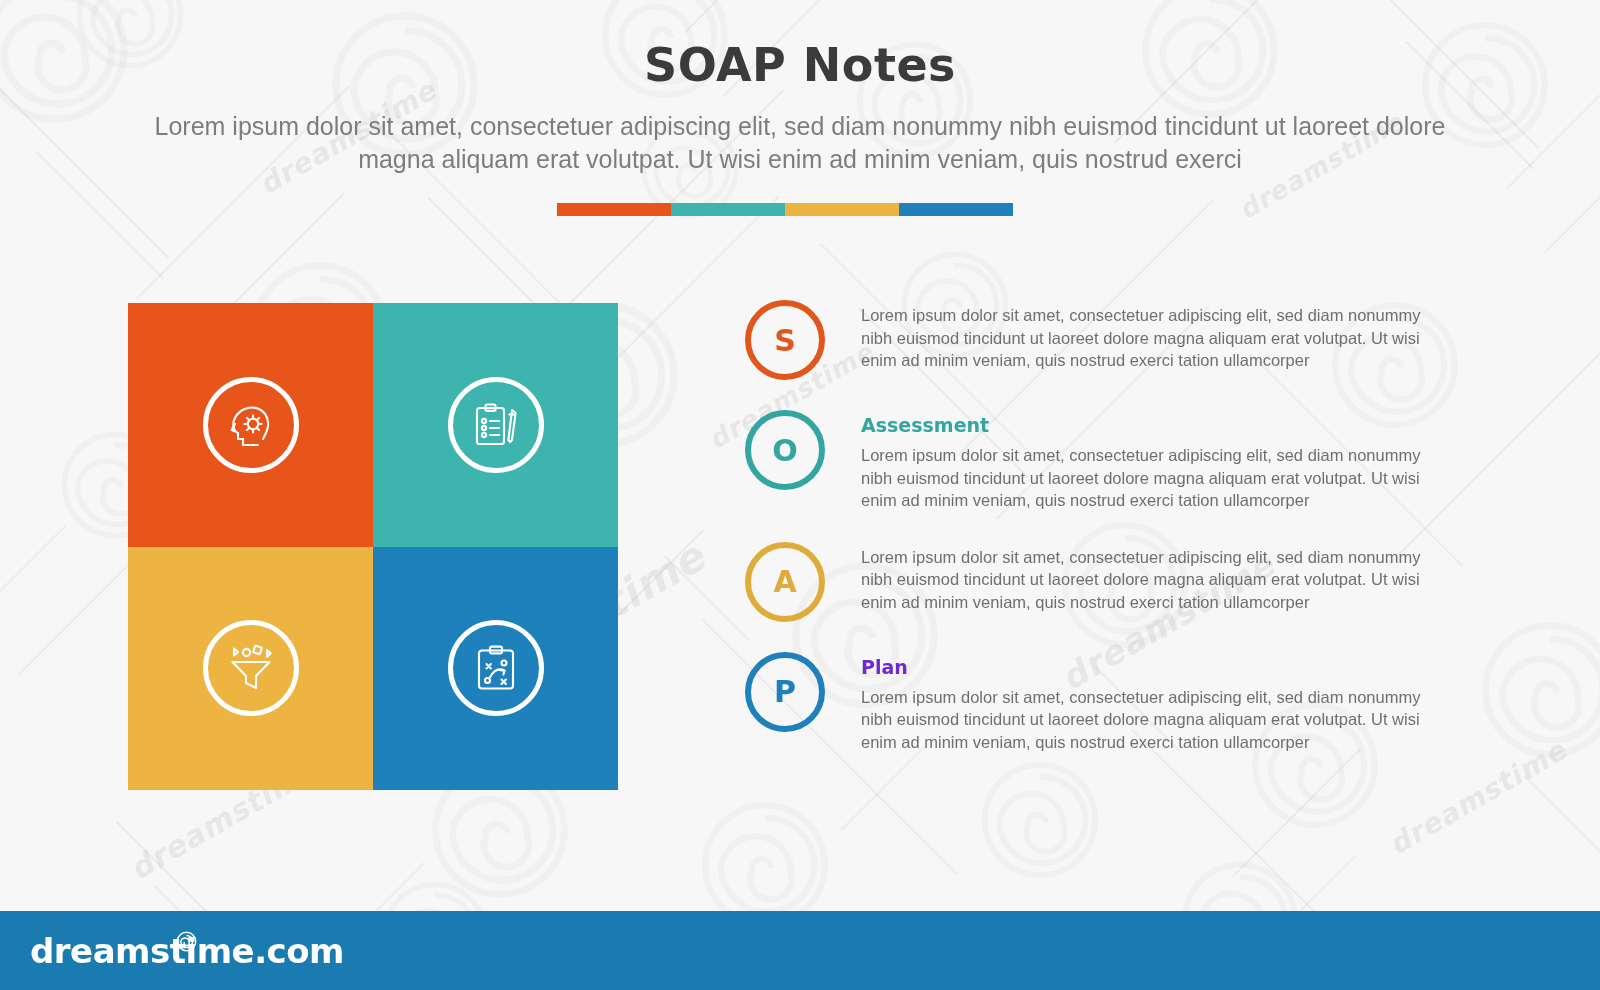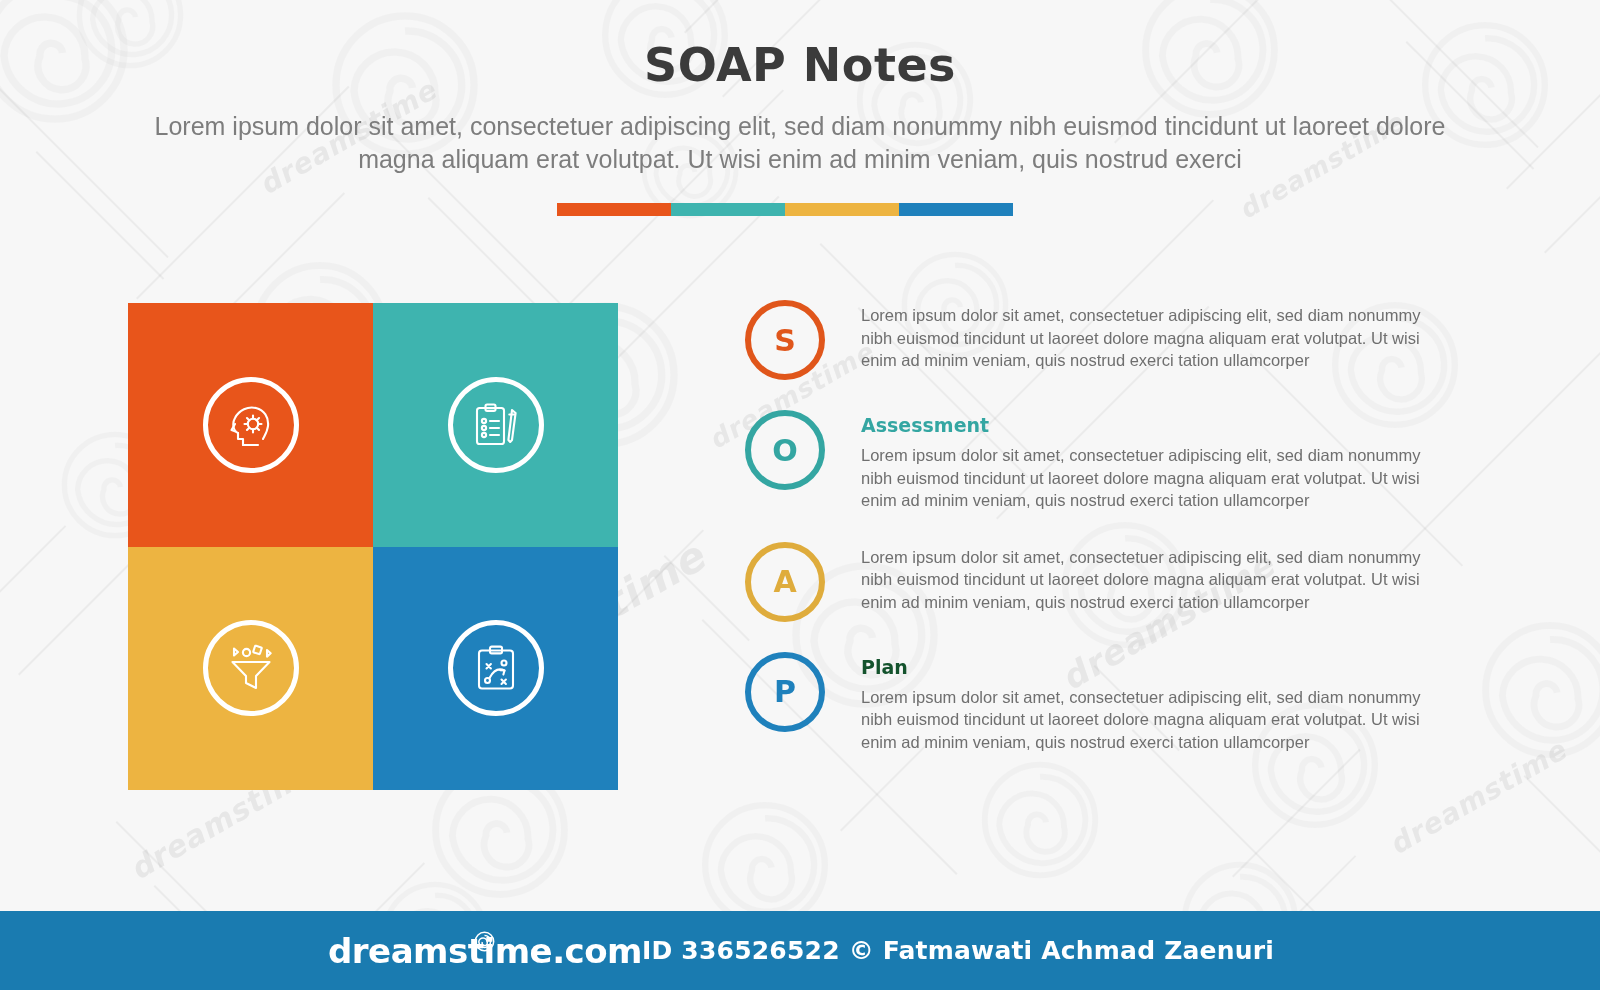--- a/index.html
+++ b/index.html
@@ -163,21 +163,21 @@
   #footer {
     position: absolute;
     left: 0;
     bottom: 0;
     width: 1600px;
     height: 79px;
     background: #1a7bb0;
     z-index: 20;
     display: flex;
     align-items: center;
-    justify-content: center;
+    justify-content: space-between;
     padding: 0 28px 0 30px;
   }
   #footer-logo {
     position: relative;
     color: #ffffff;
     font-family: "DejaVu Sans", sans-serif;
     font-size: 34px;
     font-weight: bold;
     letter-spacing: -0.5px;
   }
@@ -299,21 +299,21 @@
     <div class="soap-item">
       <div class="letter-circle" style="border-color: rgb(223, 172, 60); color: rgb(223, 172, 60);">A</div>
       <div class="soap-text">
         <div class="soap-desc">Lorem ipsum dolor sit amet, consectetuer adipiscing elit, sed diam nonummy nibh euismod tincidunt ut laoreet dolore magna aliquam erat volutpat. Ut wisi enim ad minim veniam, quis nostrud exerci tation ullamcorper</div>
       </div>
     </div>
 
     <div class="soap-item">
       <div class="letter-circle" style="border-color: rgb(31, 129, 188); color: rgb(31, 129, 188);">P</div>
       <div class="soap-text">
-        <div class="soap-heading" style="color: #14532d;">Plan</div>
+        <div class="soap-heading" style="color: #6d28d9;">Plan</div>
         <div class="soap-desc">Lorem ipsum dolor sit amet, consectetuer adipiscing elit, sed diam nonummy nibh euismod tincidunt ut laoreet dolore magna aliquam erat volutpat. Ut wisi enim ad minim veniam, quis nostrud exerci tation ullamcorper</div>
       </div>
     </div>
 
   </div>
 
   <div id="watermark-layer">
       <div class="wm-spiral" style="left: -20px; top: -25px;"><svg width="150" height="150" viewBox="0 0 100 100" fill="none" stroke="#888" stroke-width="5">
           <circle cx="50" cy="50" r="46"></circle>
           <path d="M50 14 A36 36 0 1 1 16 54 A26 26 0 1 1 70 56 A16 16 0 1 1 40 54 A7 7 0 1 1 55 52"></path>
@@ -457,16 +457,15 @@
   <div id="footer" style="background: rgb(26, 123, 176);">
     <div id="footer-logo">
       <span>dreamstime.com</span>
       <span id="footer-logo-spiral">
         <svg width="21" height="21" viewBox="0 0 21 21" fill="none" stroke="#ffffff" stroke-width="1.5">
           <circle cx="10.5" cy="10.5" r="9.2"></circle>
           <path d="M10.5 4.6 A5.9 5.9 0 1 1 4.8 10.9 A4.2 4.2 0 1 1 13.2 11.3 A2.6 2.6 0 1 1 8.3 11"></path>
         </svg>
       </span>
     </div>
-    <div id="footer-credit">ID 336526522 © Fatmawati  Achmad Zaenuri</div>
   </div>
 
 </div>
 
 </body></html>

